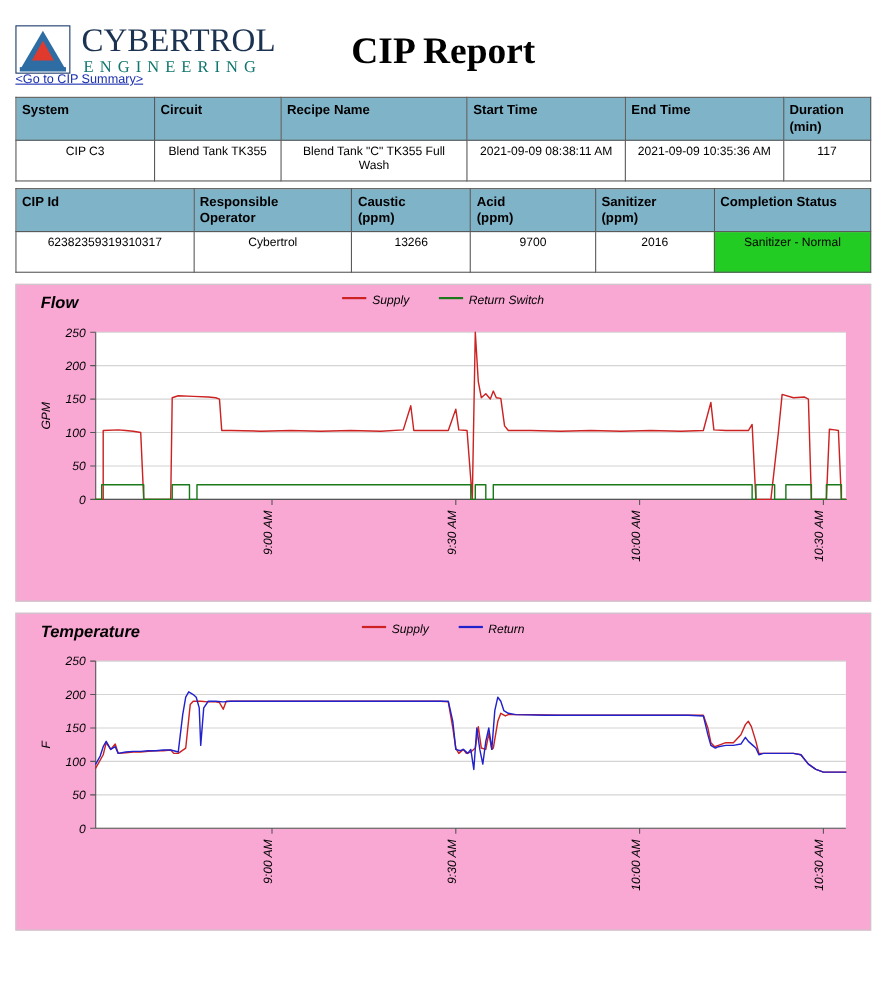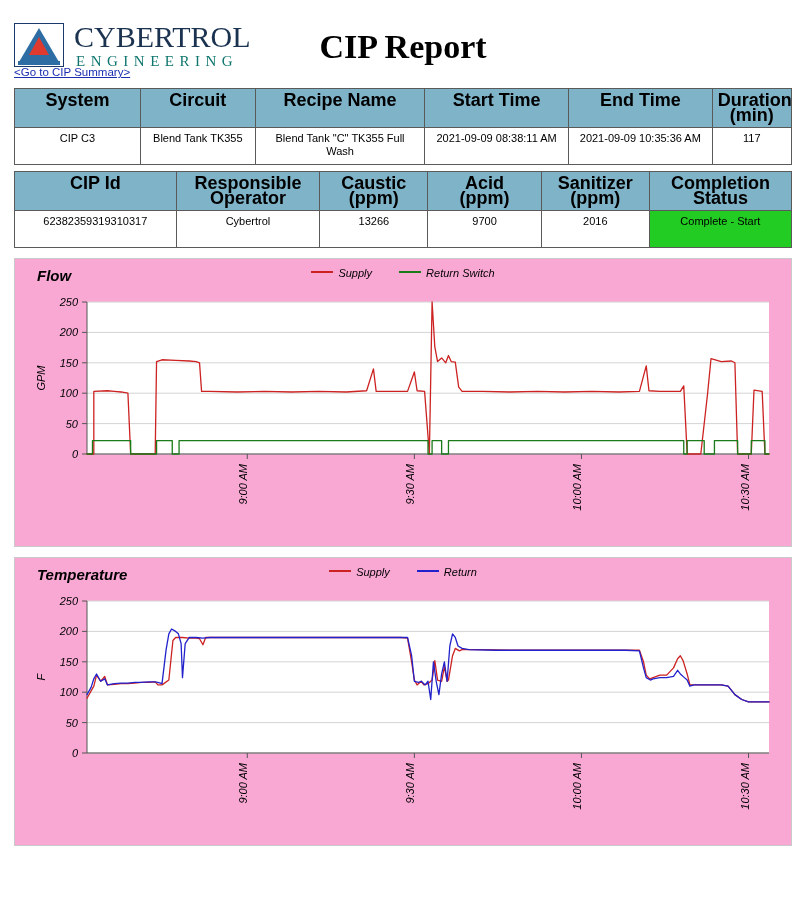--- a/index.html
+++ b/index.html
@@ -109,23 +109,23 @@
   
   table.data {
     width: 100%;
     border-collapse: collapse;
     table-layout: fixed;
     margin-top: 6px;
   }
   table.data th {
     background: #7fb3c8;
     border: 1px solid #5a5a5a;
-    text-align: center;
+    text-align: left;
     vertical-align: top;
-    font-size: 18px;
+    font-size: 12px;
     font-weight: bold;
     padding: 4px 5px;
     line-height: 15px;
   }
   table.data td {
     border: 1px solid #5a5a5a;
     text-align: center;
     vertical-align: top;
     font-size: 11px;
     padding: 4px 5px;
@@ -265,21 +265,21 @@
         <th>Completion Status</th>
       </tr>
     </thead>
     <tbody>
       <tr>
         <td>62382359319310317</td>
         <td>Cybertrol</td>
         <td>13266</td>
         <td>9700</td>
         <td>2016</td>
-        <td class="status-cell">Complete - Start</td>
+        <td class="status-cell">Sanitizer - Normal</td>
       </tr>
     </tbody>
   </table>
 
   <div class="panel" style="height:289px;">
     <div class="panel-title">Flow</div>
     <div class="legend">
       <span class="item">
         <span class="swatch" style="background:#cc2222"></span><span>Supply</span>
       </span>

